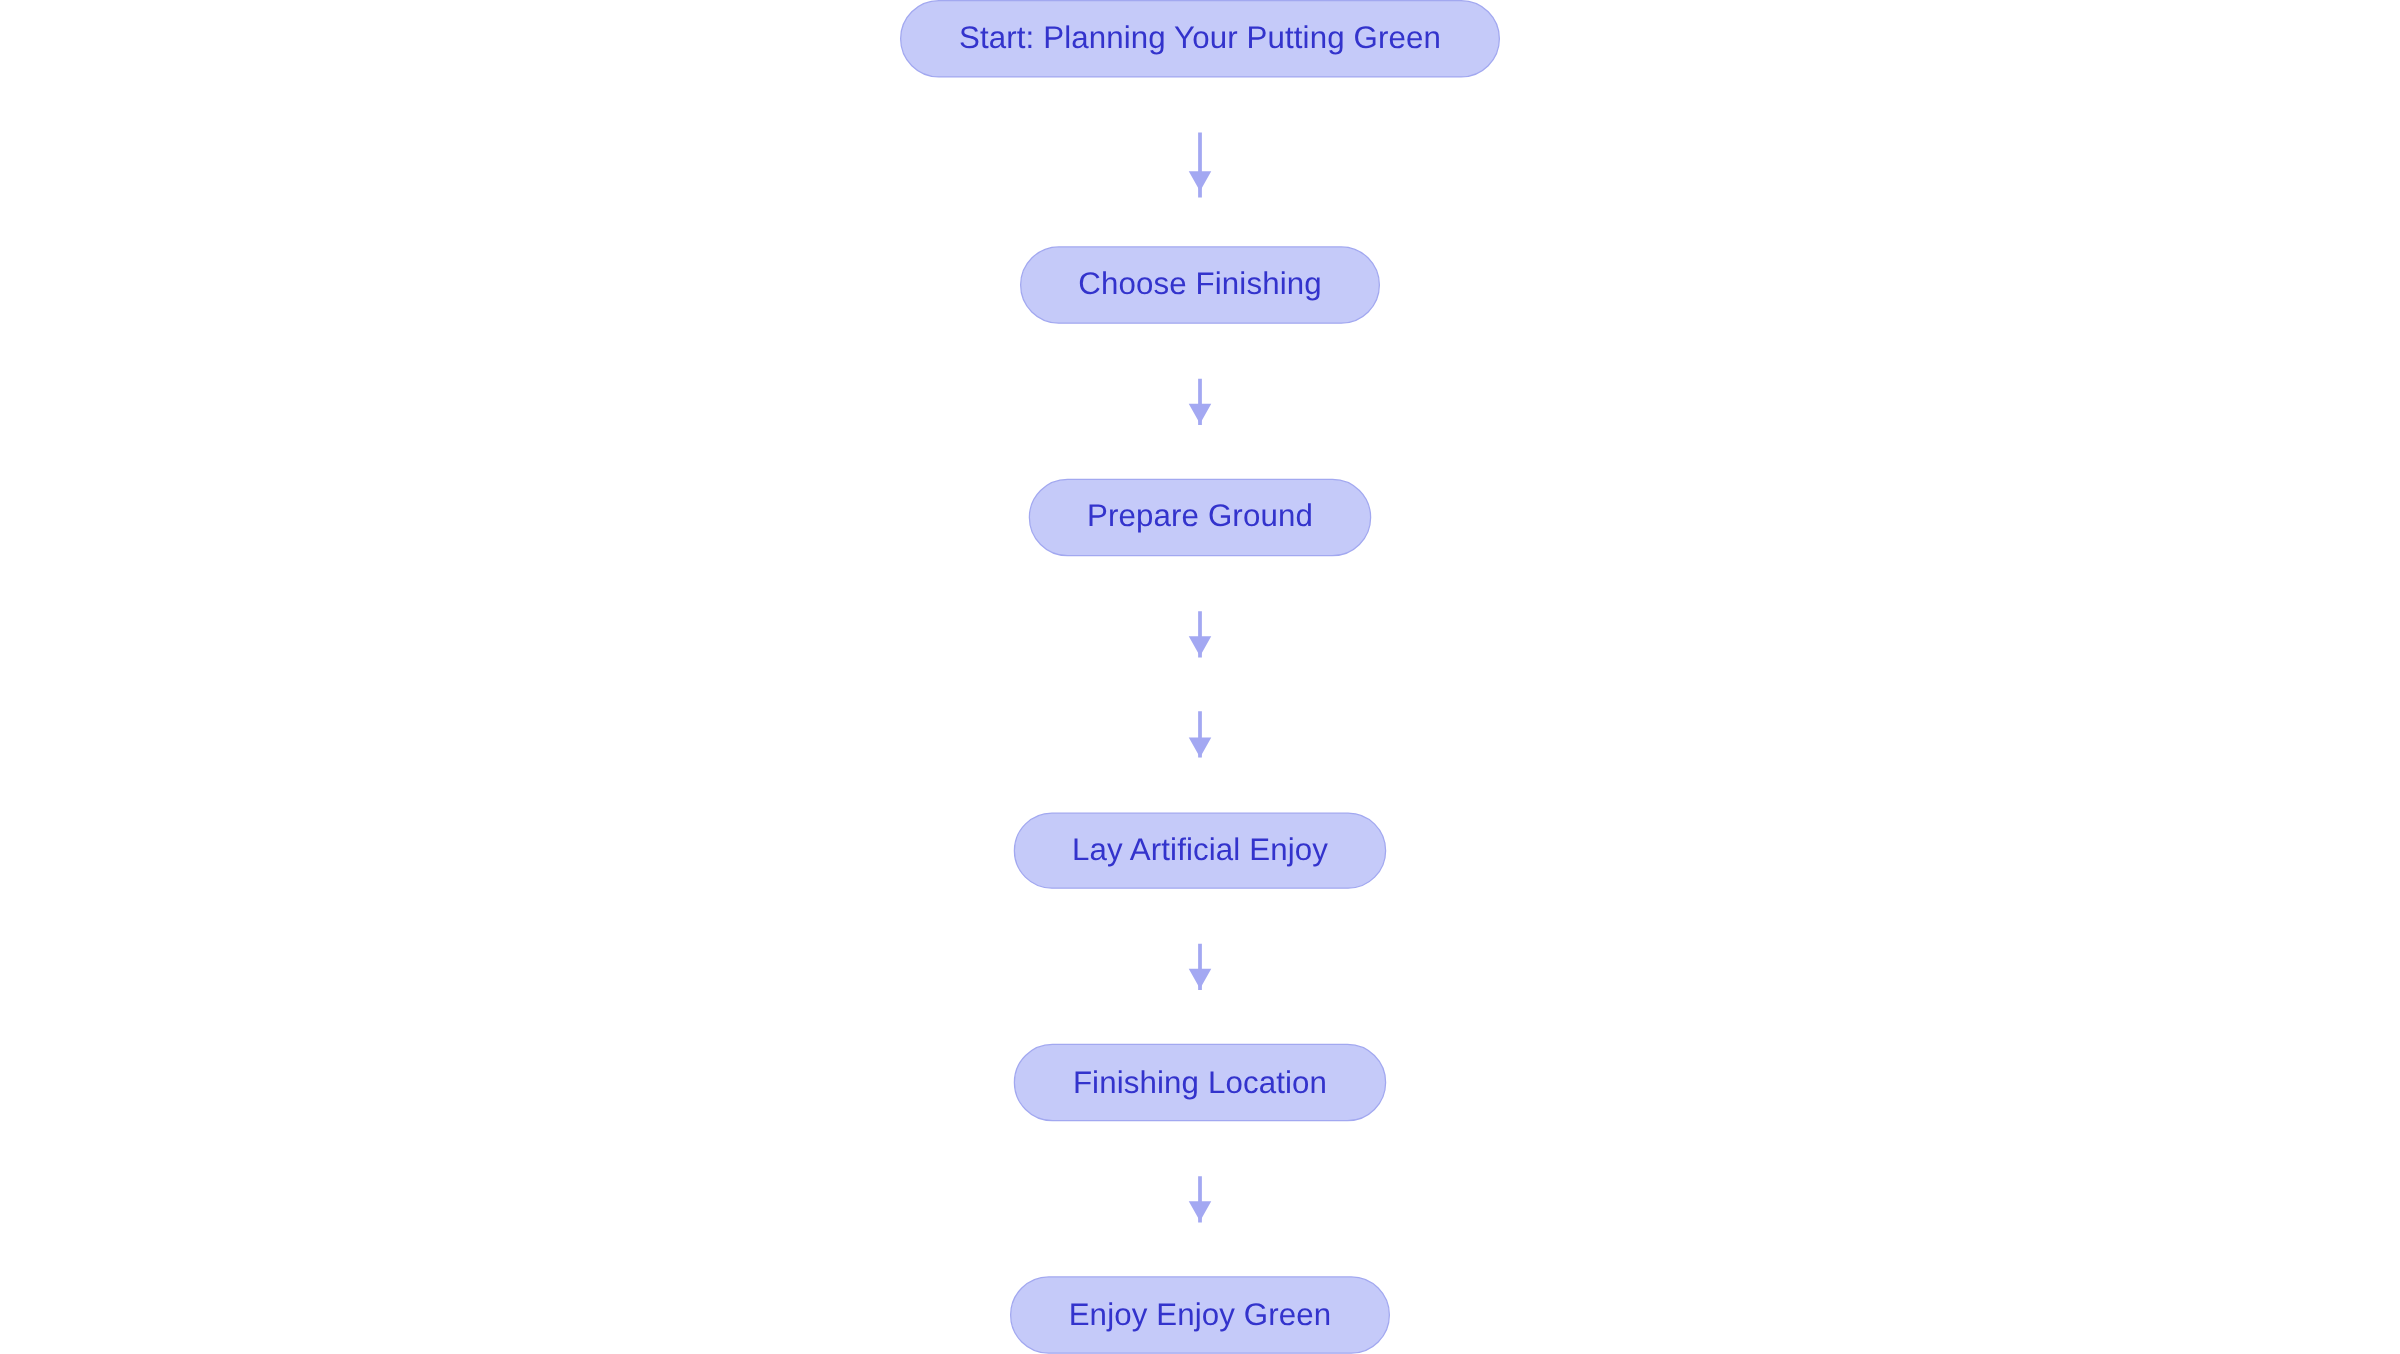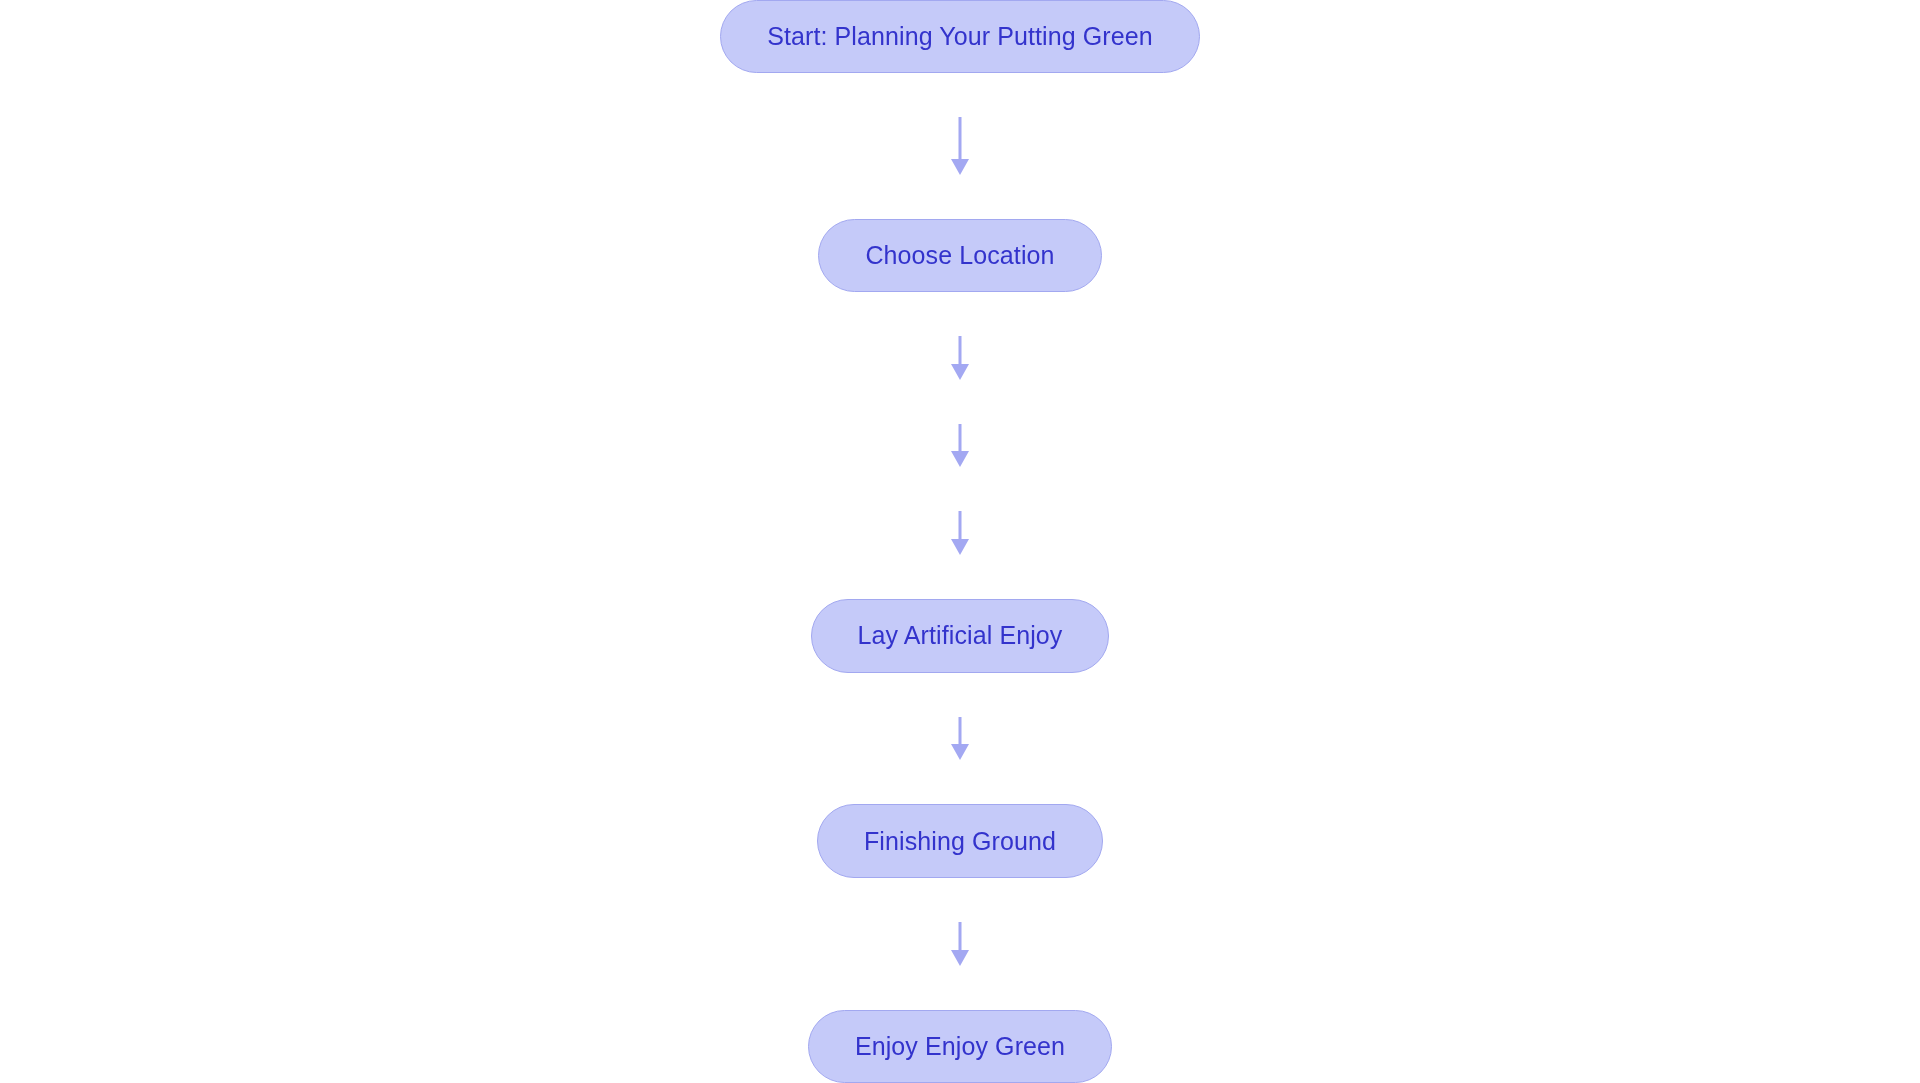--- a/index.html
+++ b/index.html
@@ -102,28 +102,31 @@
     <div class="node">
       <span class="node-label">Start: Planning Your Putting Green</span>
     </div>
 
     <div class="connector gap-1">
       <span class="line"></span>
       <span class="arrowhead"></span>
     </div>
 
     <div class="node">
-      <span class="node-label">Choose Location</span>
+      <span class="node-label">Choose Finishing</span>
     </div>
 
     <div class="connector gap-n">
       <span class="line"></span>
       <span class="arrowhead"></span>
     </div>
 
+    <div class="node">
+      <span class="node-label">Prepare Ground</span>
+    </div>
 
     <div class="connector gap-n">
       <span class="line"></span>
       <span class="arrowhead"></span>
     </div>
 
 
     <div class="connector gap-n">
       <span class="line"></span>
       <span class="arrowhead"></span>
@@ -132,21 +135,21 @@
     <div class="node">
       <span class="node-label">Lay Artificial Enjoy</span>
     </div>
 
     <div class="connector gap-n">
       <span class="line"></span>
       <span class="arrowhead"></span>
     </div>
 
     <div class="node">
-      <span class="node-label">Finishing Ground</span>
+      <span class="node-label">Finishing Location</span>
     </div>
 
     <div class="connector gap-n">
       <span class="line"></span>
       <span class="arrowhead"></span>
     </div>
 
     <div class="node">
       <span class="node-label">Enjoy Enjoy Green</span>
     </div>

